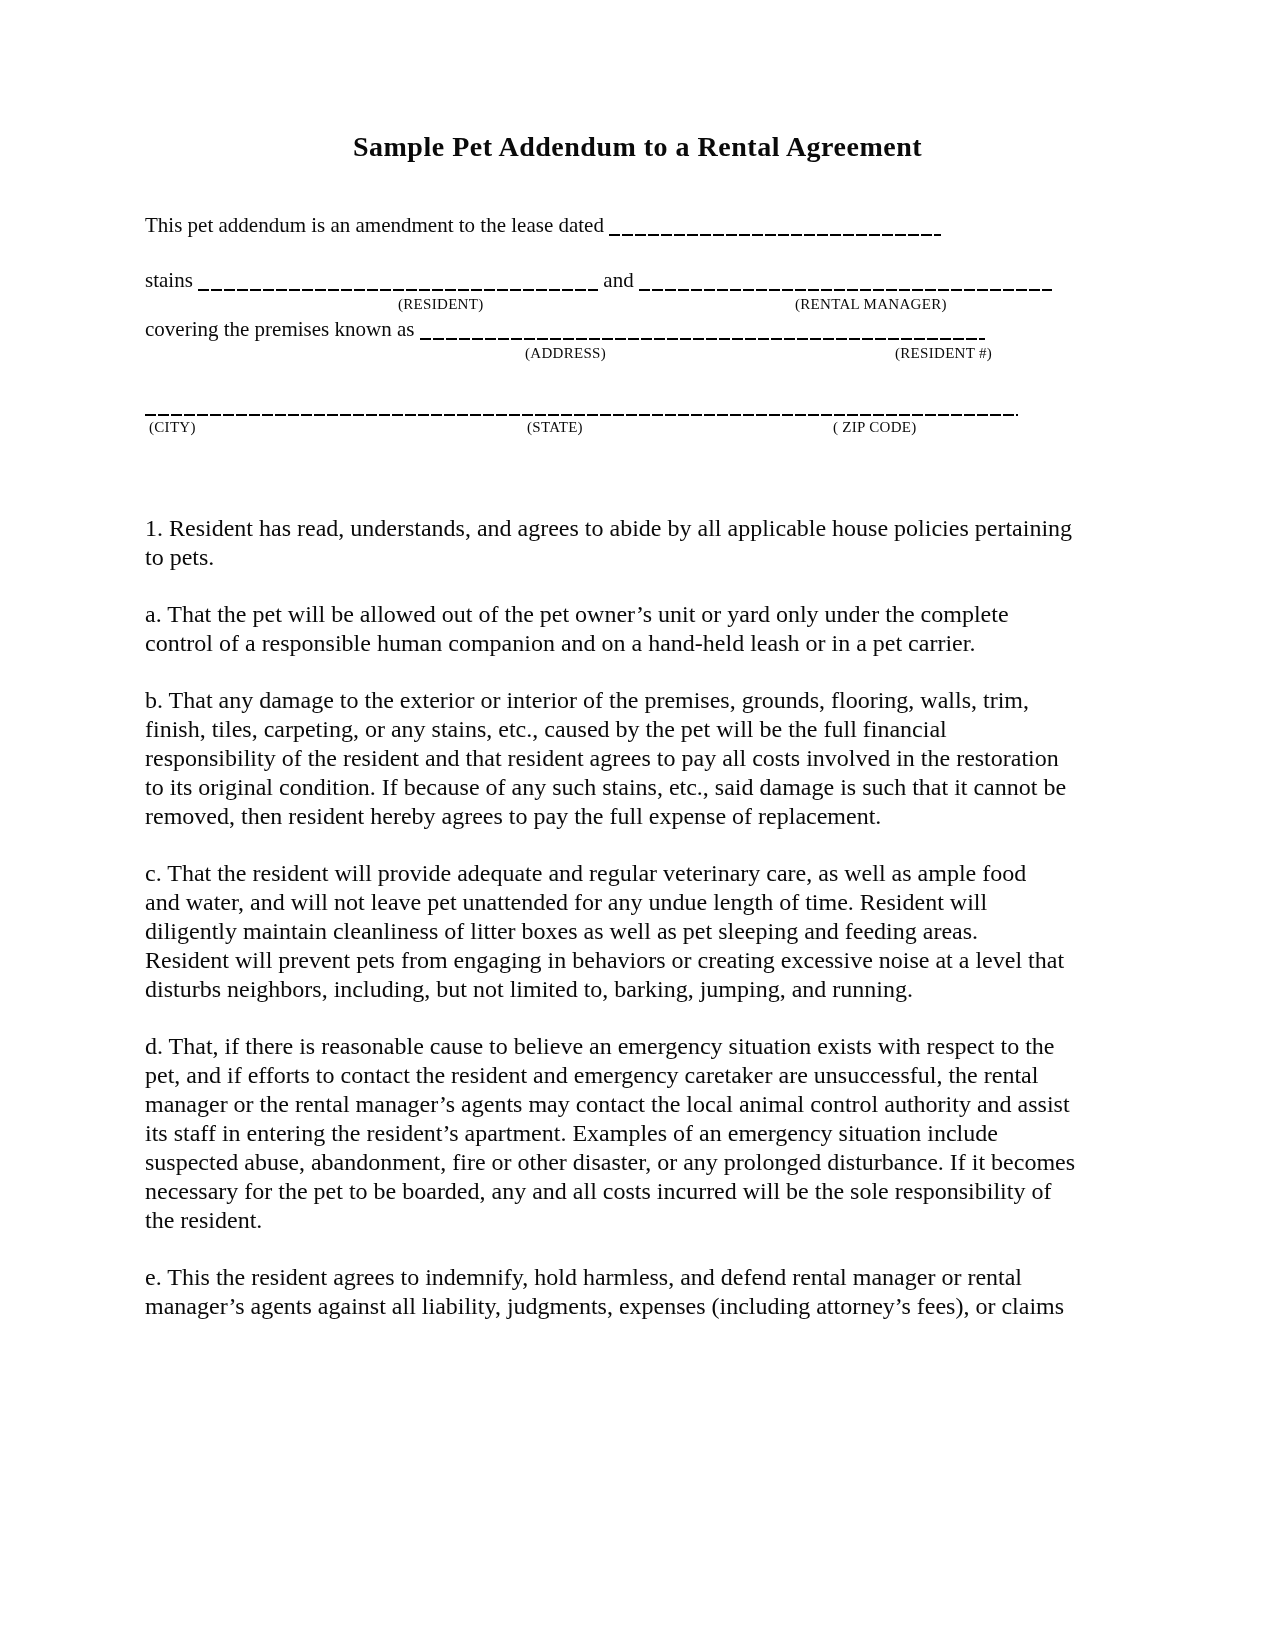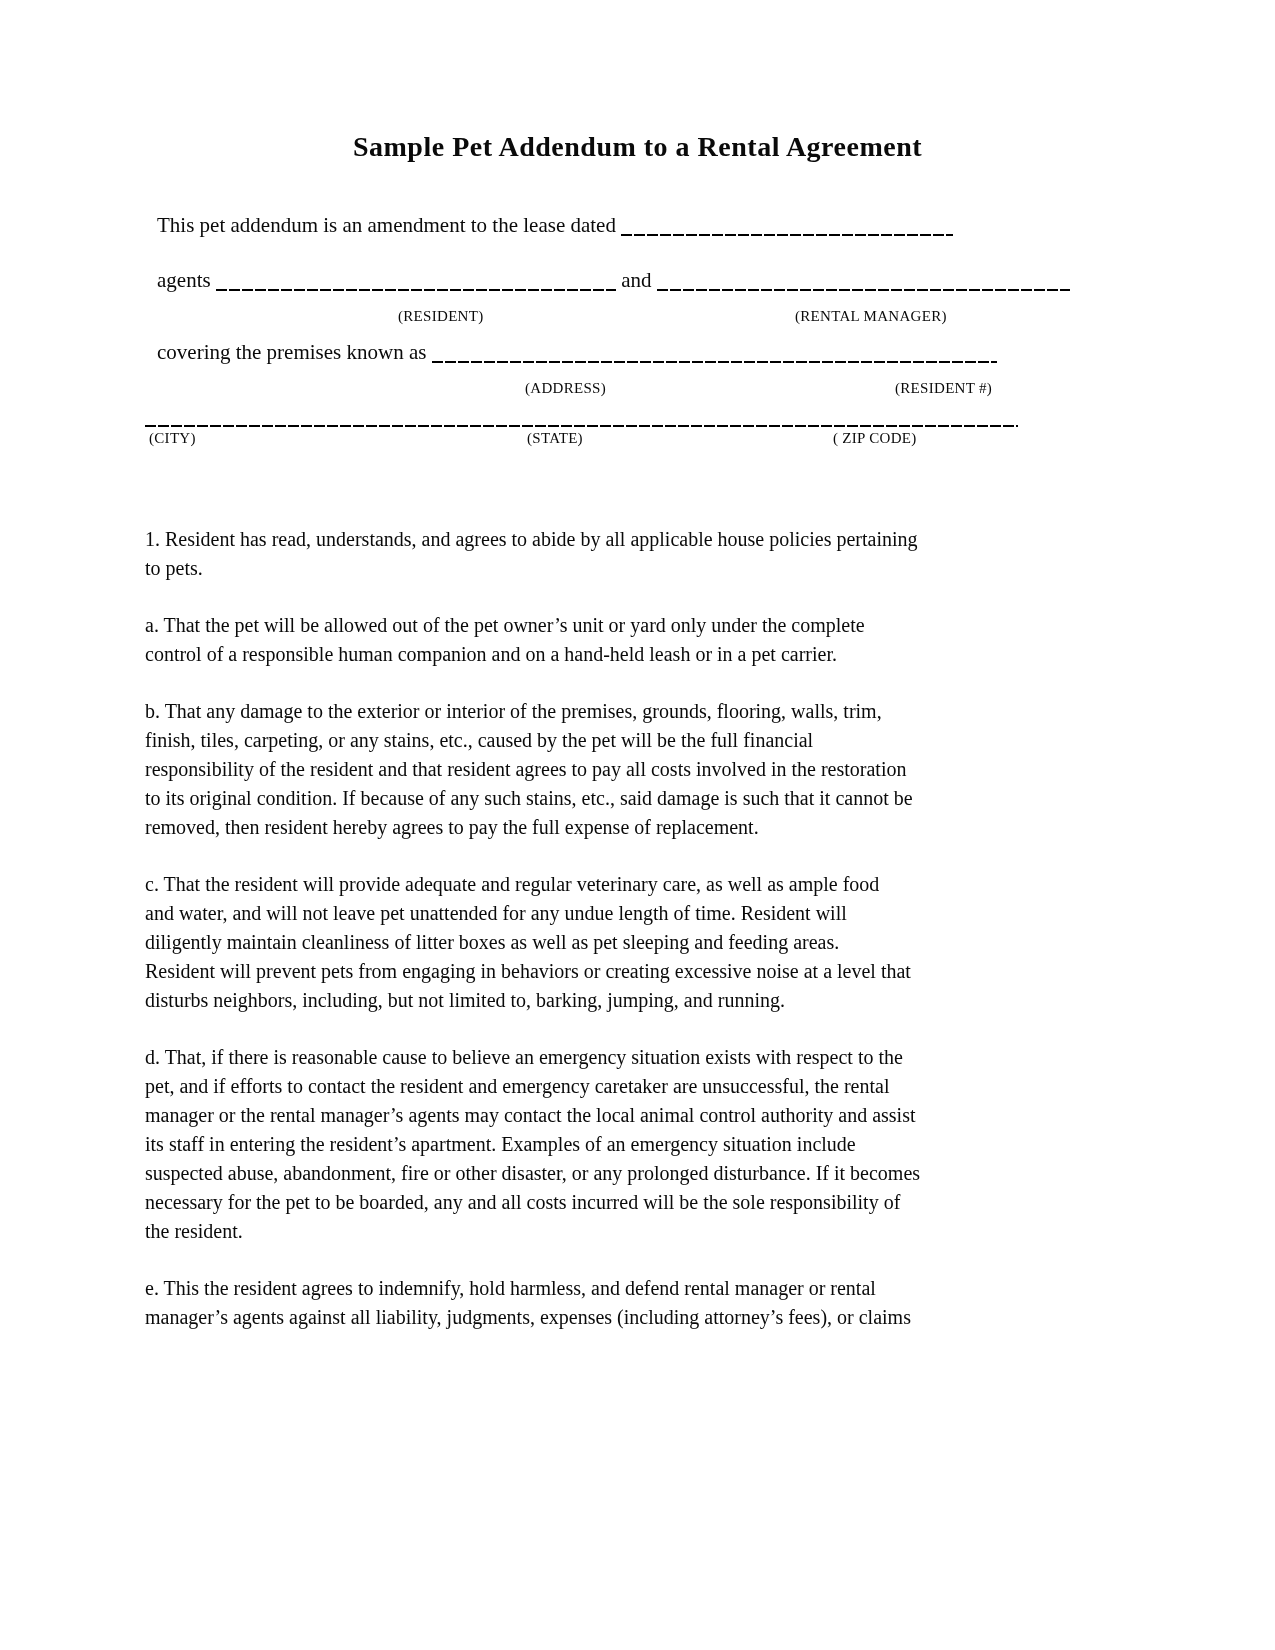--- a/index.html
+++ b/index.html
@@ -26,21 +26,21 @@
     font-size: 28px;
     line-height: 34px;
     font-weight: bold;
     letter-spacing: 0.5px;
     text-align: center;
     margin: 0 0 46px 0;
   }
   .form-line {
     font-size: 21px;
     line-height: 30px;
-    margin: 12px;
+    margin: 0;
     white-space: nowrap;
   }
   .line-a { margin-bottom: 25px; }
   .blank {
     display: inline-block;
     height: 22px;
     margin-bottom: -4px;
     background: repeating-linear-gradient(to right, #000 0px, #000 11px, rgba(0,0,0,0) 11px, rgba(0,0,0,0) 13px) left bottom / 100% 2px no-repeat;
   }
   .blank-lease   { width: 332px; }
@@ -59,46 +59,46 @@
   }
   .caption-row {
     position: relative;
     height: 18px;
     font-size: 15px;
     line-height: 18px;
     letter-spacing: 0.3px;
   }
   .caption-row .cap { position: absolute; top: 0; white-space: nowrap; }
   .row-1 { margin-bottom: 1px; }
-  .row-2 { }
+  .row-2 { margin-bottom: 24px; }
   .row-3 { margin-bottom: 78px; }
   .clauses {
     width: 985px;
   }
   .clause {
-    font-size: 20px;
+    font-size: 24px;
     line-height: 29px;
     margin: 0 0 28px 0;
     white-space: pre-line;
   }
 </style>
 </head>
 <body>
 
 <div class="page">
 
   <h1 class="doc-title">Sample Pet Addendum to a Rental Agreement</h1>
 
   <p class="form-line line-a">
     <span>This pet addendum is an amendment to the lease dated</span>
     <span class="blank blank-lease"></span>
   </p>
 
   <p class="form-line">
-    <span>agents</span>
+    <span>stains</span>
     <span class="blank blank-resident"></span>
     <span>and</span>
     <span class="blank blank-manager"></span>
   </p>
 
   <div class="caption-row row-1">
     <span class="cap" style="left:253px">(RESIDENT)</span>
     <span class="cap" style="left:650px">(RENTAL MANAGER)</span>
   </div>
 

